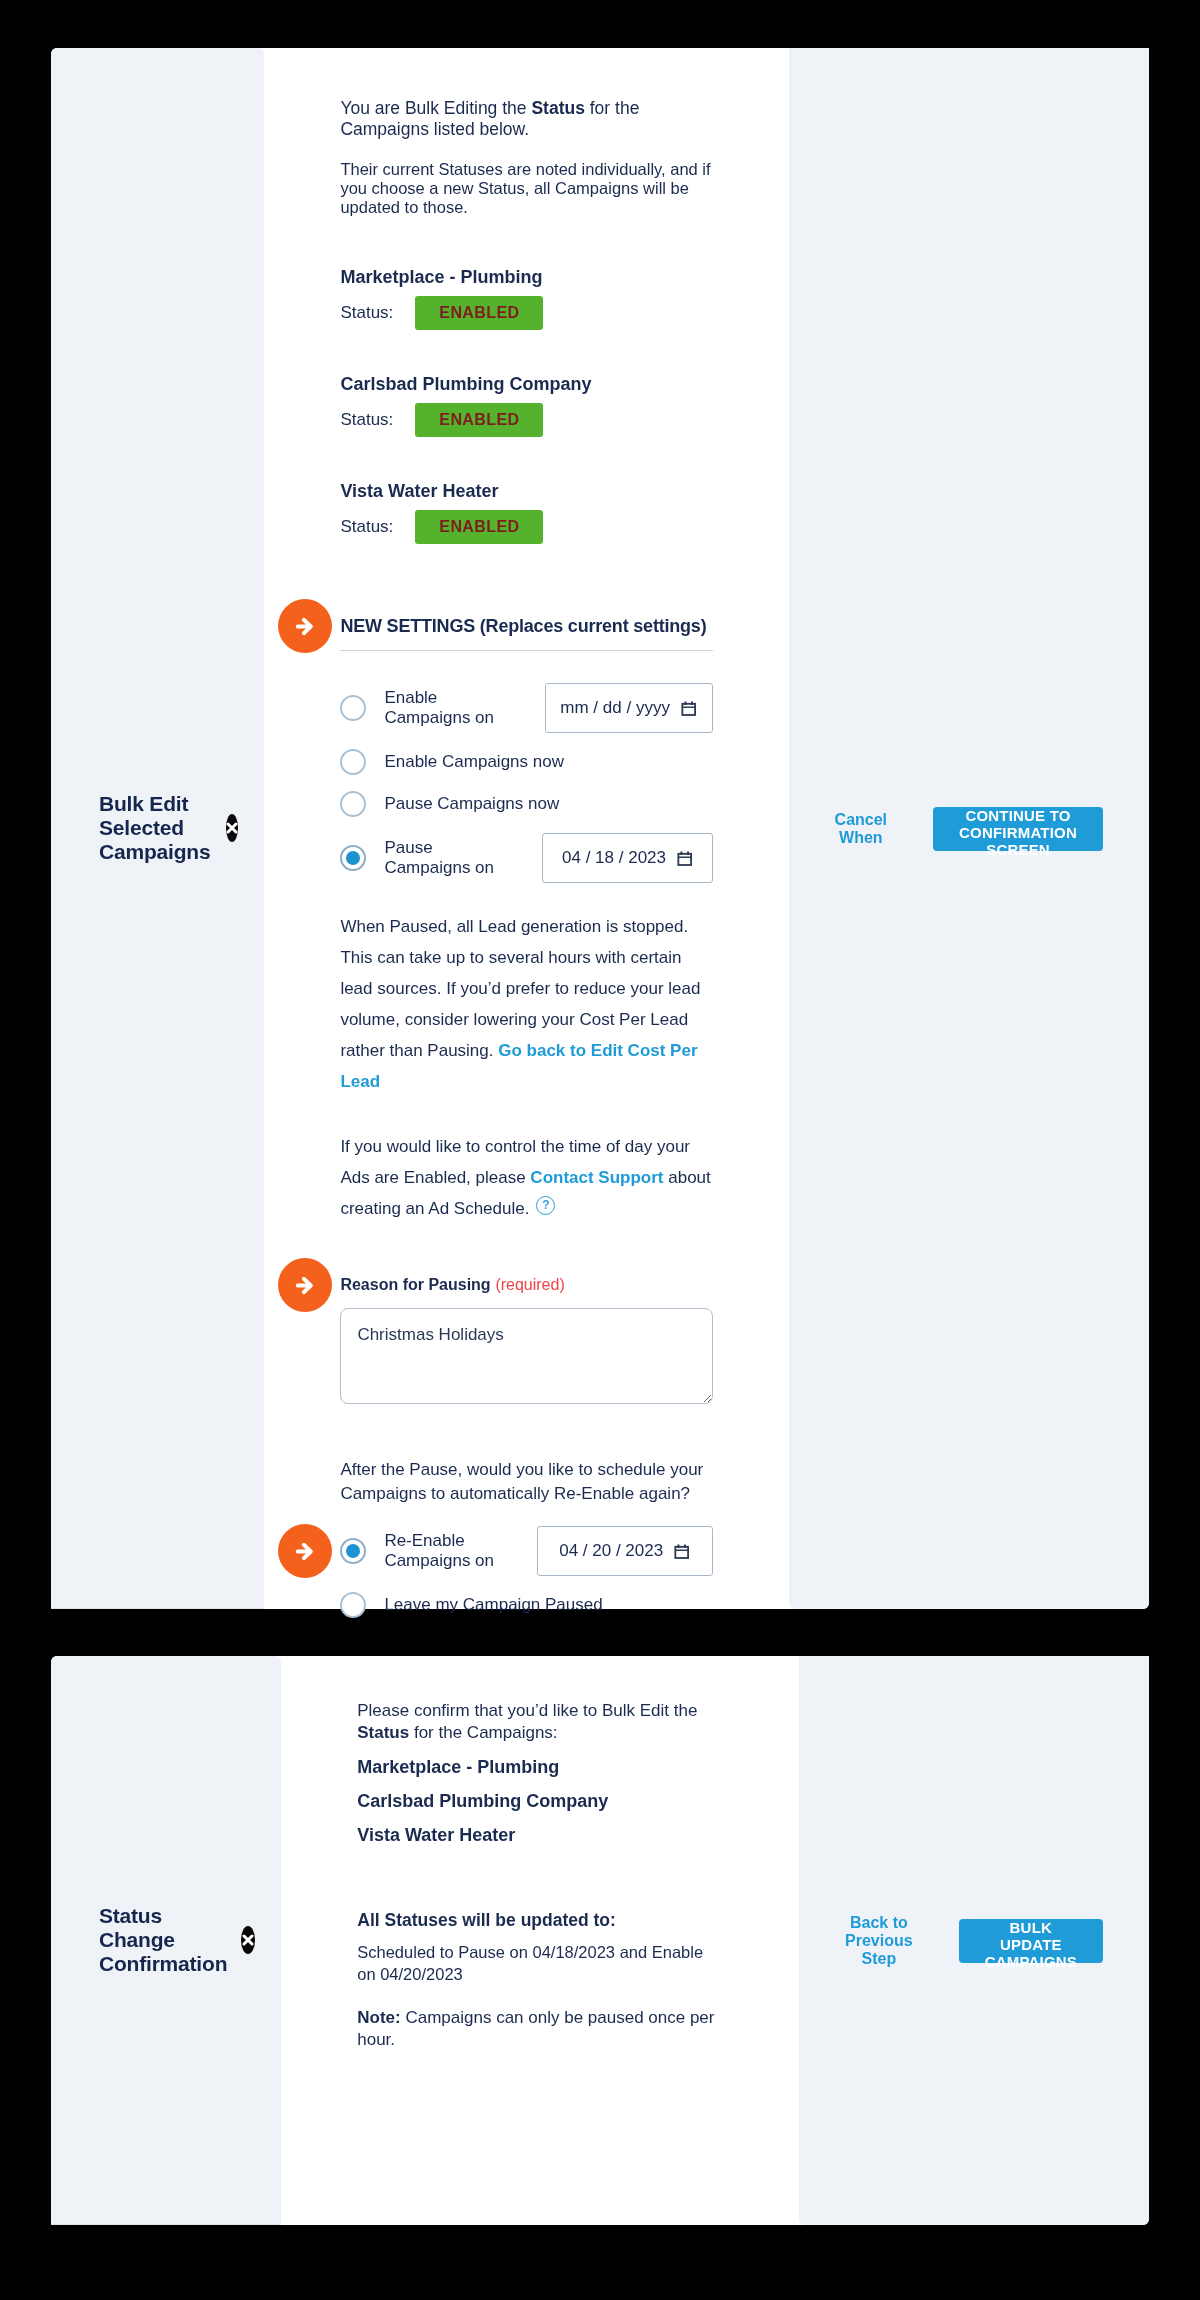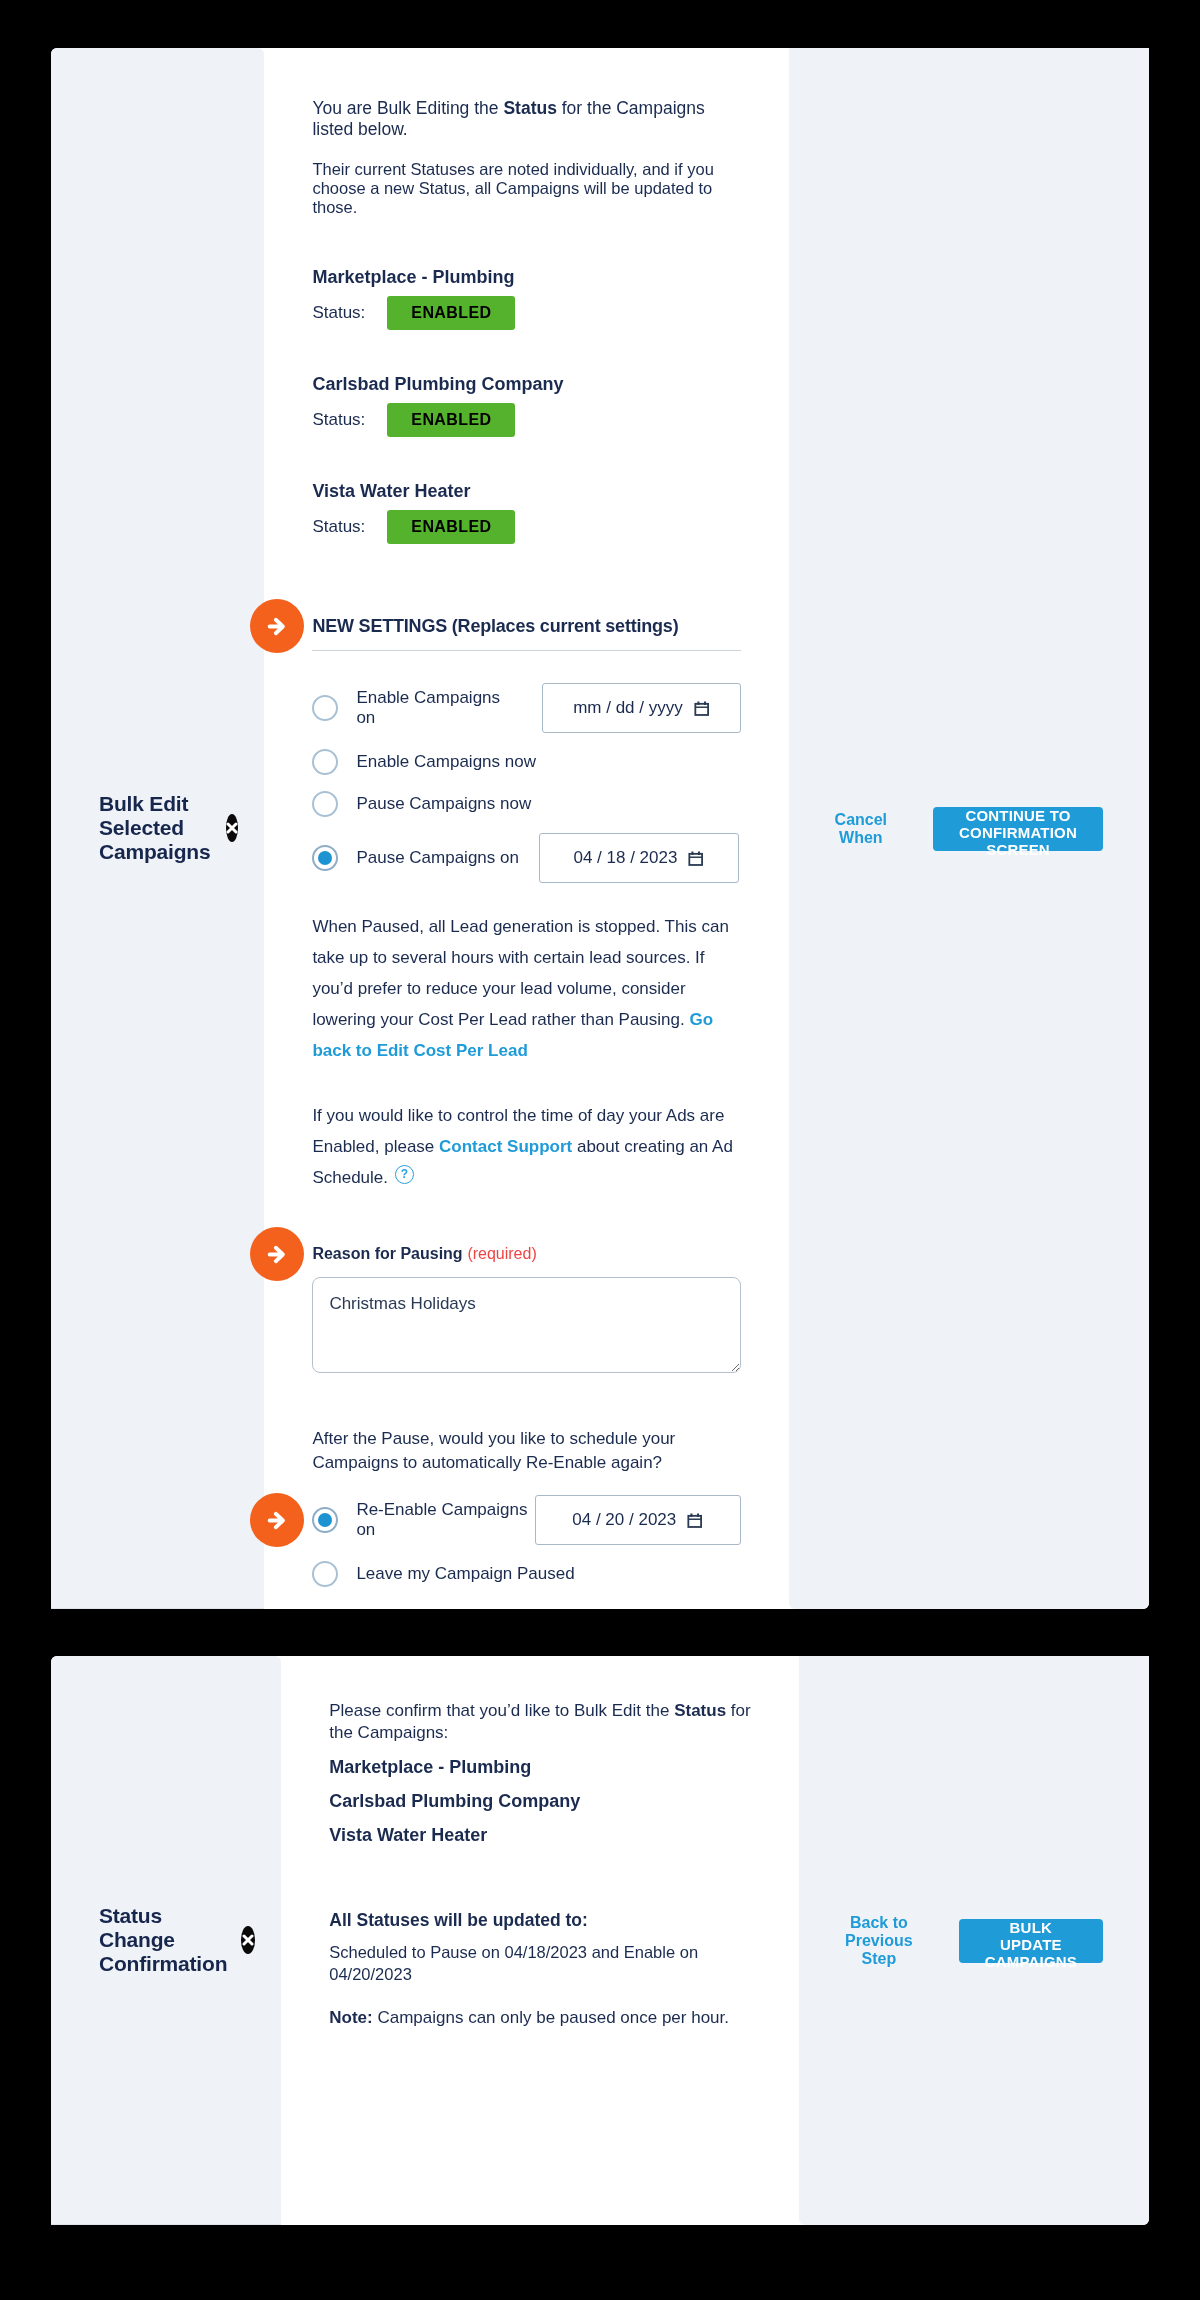--- a/index.html
+++ b/index.html
@@ -13,33 +13,33 @@
   .modal2 { top:1656px; height:569px; }
 
   .modal-header { flex:0 0 80px; background:#eff2f6; border-bottom:1px solid #dfe4ea;
                   border-radius:6px 6px 0 0; display:flex; align-items:center;
                   justify-content:space-between; padding:0 26px 0 48px; }
   .modal-title { font-size:21px; font-weight:bold; color:#16264d; letter-spacing:-.2px; }
   .close-btn { width:28px; height:28px; border-radius:50%; background:#0a0a0a; border:none;
                display:flex; align-items:center; justify-content:center; cursor:pointer; }
   .close-btn svg { width:12px; height:12px; }
 
-  .modal-body { flex:1 1 auto; padding:50px 48px 0; position:relative; font-size:17px; }
+  .modal-body { flex:1 1 auto; padding:50px 76px 0; position:relative; font-size:17px; }
 
   .intro-line1 { font-size:17.5px; }
   .intro-line2 { margin-top:20px; font-size:16.5px; }
   b, .bold { font-weight:bold; }
 
   .campaign { margin-top:50px; }
   .campaign + .campaign { margin-top:44px; }
   .campaign-name { font-size:18px; font-weight:bold; }
   .status-row { margin-top:8px; display:flex; align-items:center; gap:22px; }
   .status-label { font-size:17px; }
   .badge { height:34px; padding:0 24px; display:inline-flex; align-items:center;
-           background:#55b22d; color:#000000; font-size:16px; font-weight:bold;
+           background:#55b22d; color:#7f1d1d; font-size:16px; font-weight:bold;
            border-radius:3px; letter-spacing:.4px; }
 
   .section-heading { position:relative; margin-top:70px; font-size:18px; font-weight:bold;
                      letter-spacing:-.2px; line-height:24px; }
   .rule { margin-top:12px; border:none; border-top:1px solid #ccd3da; }
 
   .annot { position:absolute; width:54px; height:54px; border-radius:50%;
            background:#f4611d; display:flex; align-items:center; justify-content:center; z-index:6; }
   .annot svg { width:27px; height:27px; }
   .annot.down svg { transform:rotate(90deg); }

